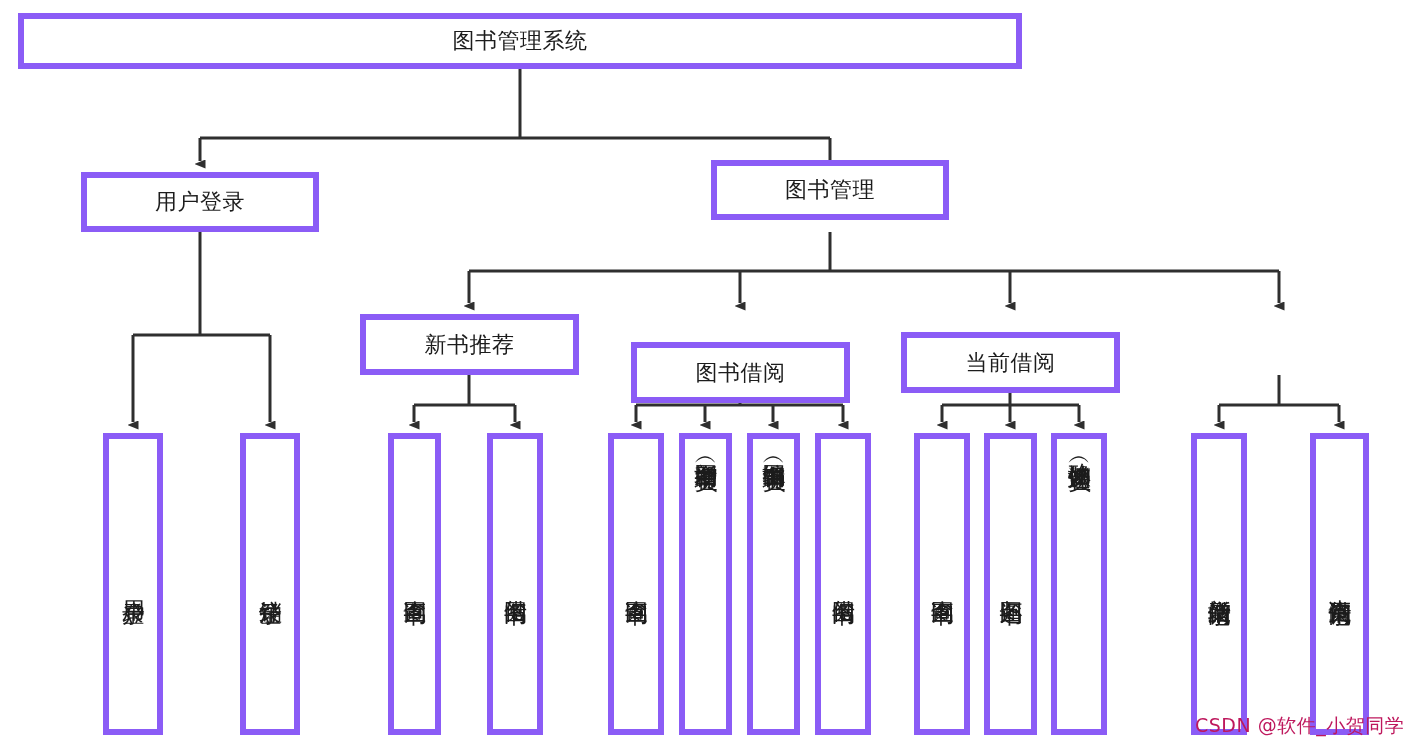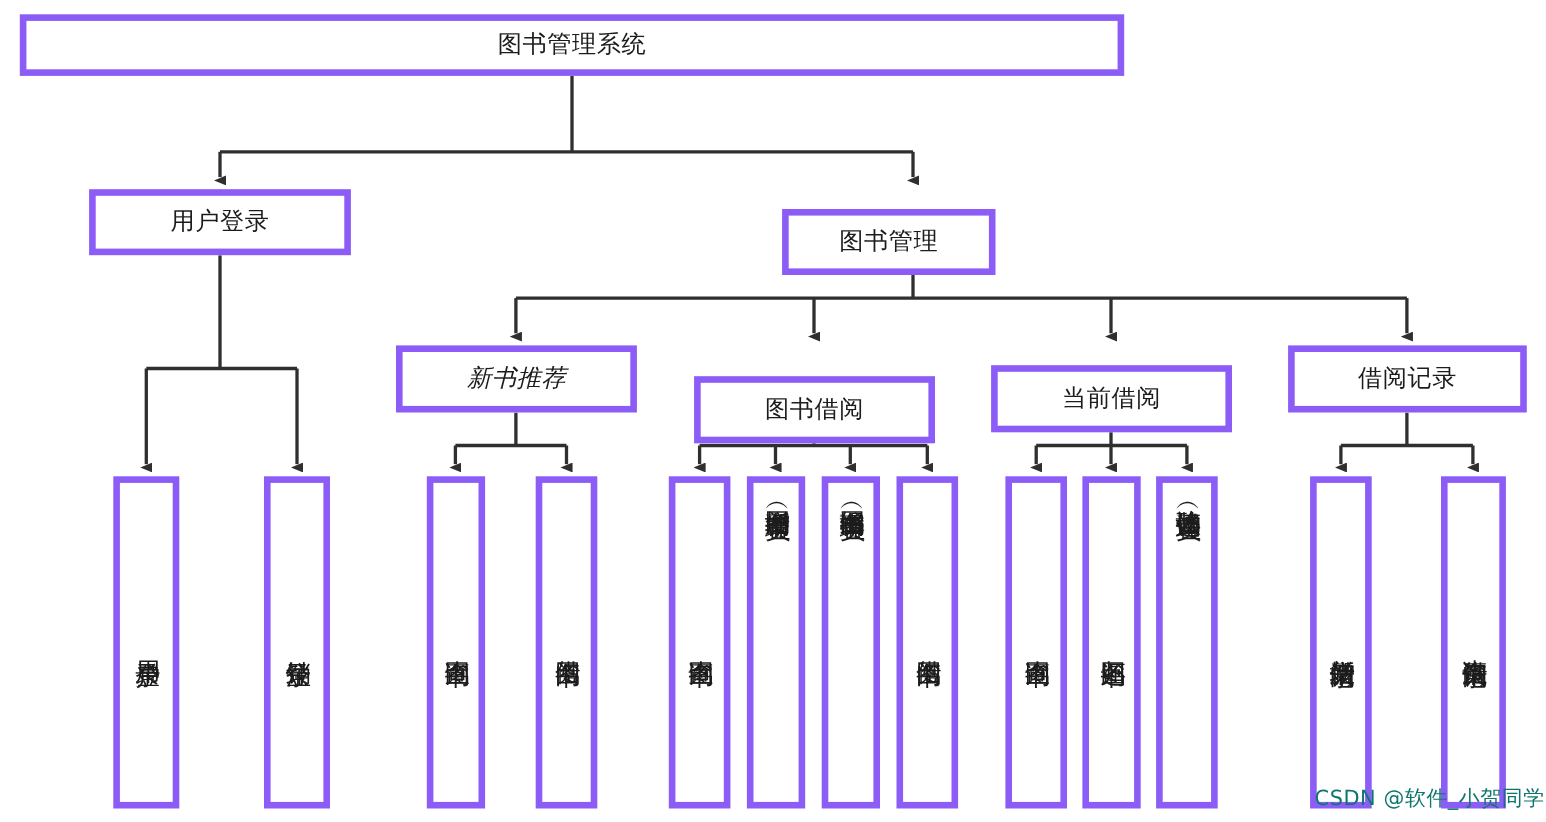--- a/index.html
+++ b/index.html
@@ -57,21 +57,21 @@
     font-size: 23px;
     line-height: 1.12;
     letter-spacing: 1px;
     max-height: 100%;
   }
   .node.vert.toptext {
     align-items: flex-start;
   }
   .watermark {
     position: absolute;
-    color: #0f766e;
+    color: #be185d;
     font-size: 19px;
     white-space: nowrap;
     letter-spacing: 0.5px;
   }
 </style>
 </head>
 <body>
 
 <div id="canvas">
 
@@ -127,35 +127,32 @@
     </g>
   </svg>
 
   <div class="node horiz" style="left: 18px; top: 13px; width: 1004px; height: 56px;">
     <span class="txt">图书管理系统</span>
   </div>
 
   <div class="node horiz" style="left: 81px; top: 172px; width: 238px; height: 60px;">
     <span class="txt">用户登录</span>
   </div>
-  <div class="node horiz" style="left: 711px; top: 190px; width: 194px; height: 60px;">
+  <div class="node horiz" style="left: 711px; top: 160px; width: 238px; height: 60px;">
     <span class="txt">图书管理</span>
   </div>
 
-  <div class="node horiz" style="left: 360px; top: 314px; width: 219px; height: 61px; font-style: italic;">
+  <div class="node horiz" style="left: 360px; top: 314px; width: 219px; height: 61px;">
     <span class="txt">新书推荐</span>
   </div>
   <div class="node horiz" style="left: 631px; top: 314px; width: 219px; height: 61px; margin-top: 28px;">
     <span class="txt">图书借阅</span>
   </div>
   <div class="node horiz" style="left: 901px; top: 332px; width: 219px; height: 61px; text-align: center;">
     <span class="txt">当前借阅</span>
-  </div>
-  <div class="node horiz" style="left: 1171px; top: 314px; width: 217px; height: 61px;">
-    <span class="txt">借阅记录</span>
   </div>
 
   <div class="node vert" style="left: 103px; top: 433px; width: 60px; height: 302px;">
     <span class="txt">用户登录</span>
   </div>
   <div class="node vert" style="left: 240px; top: 433px; width: 60px; height: 302px;">
     <span class="txt">注销登录</span>
   </div>
   <div class="node vert" style="left: 388px; top: 433px; width: 53px; height: 302px;">
     <span class="txt">查询图书</span>

